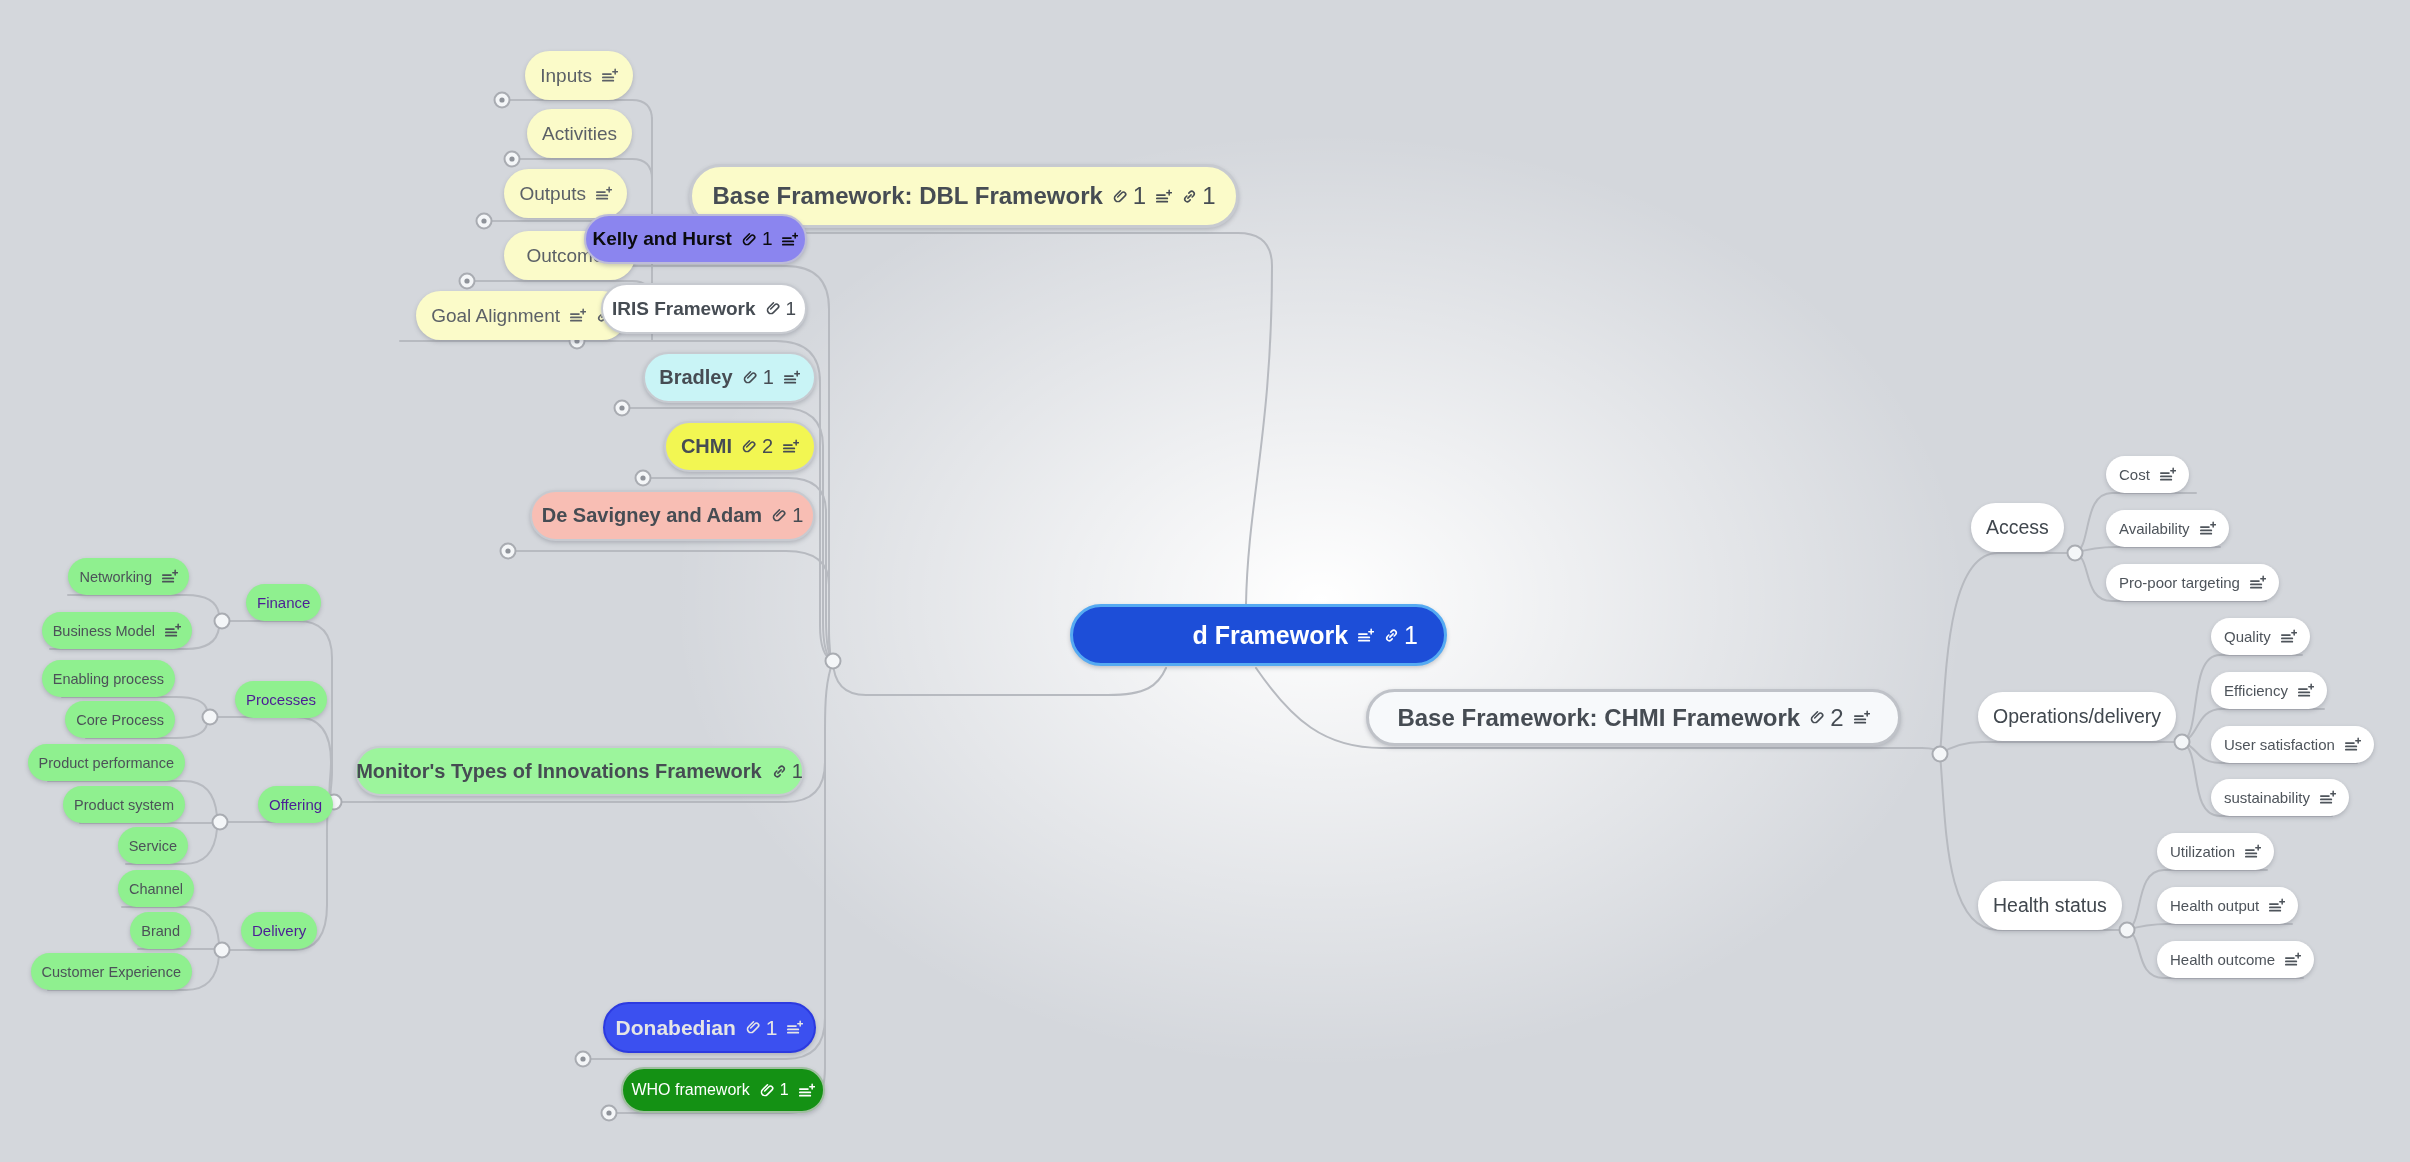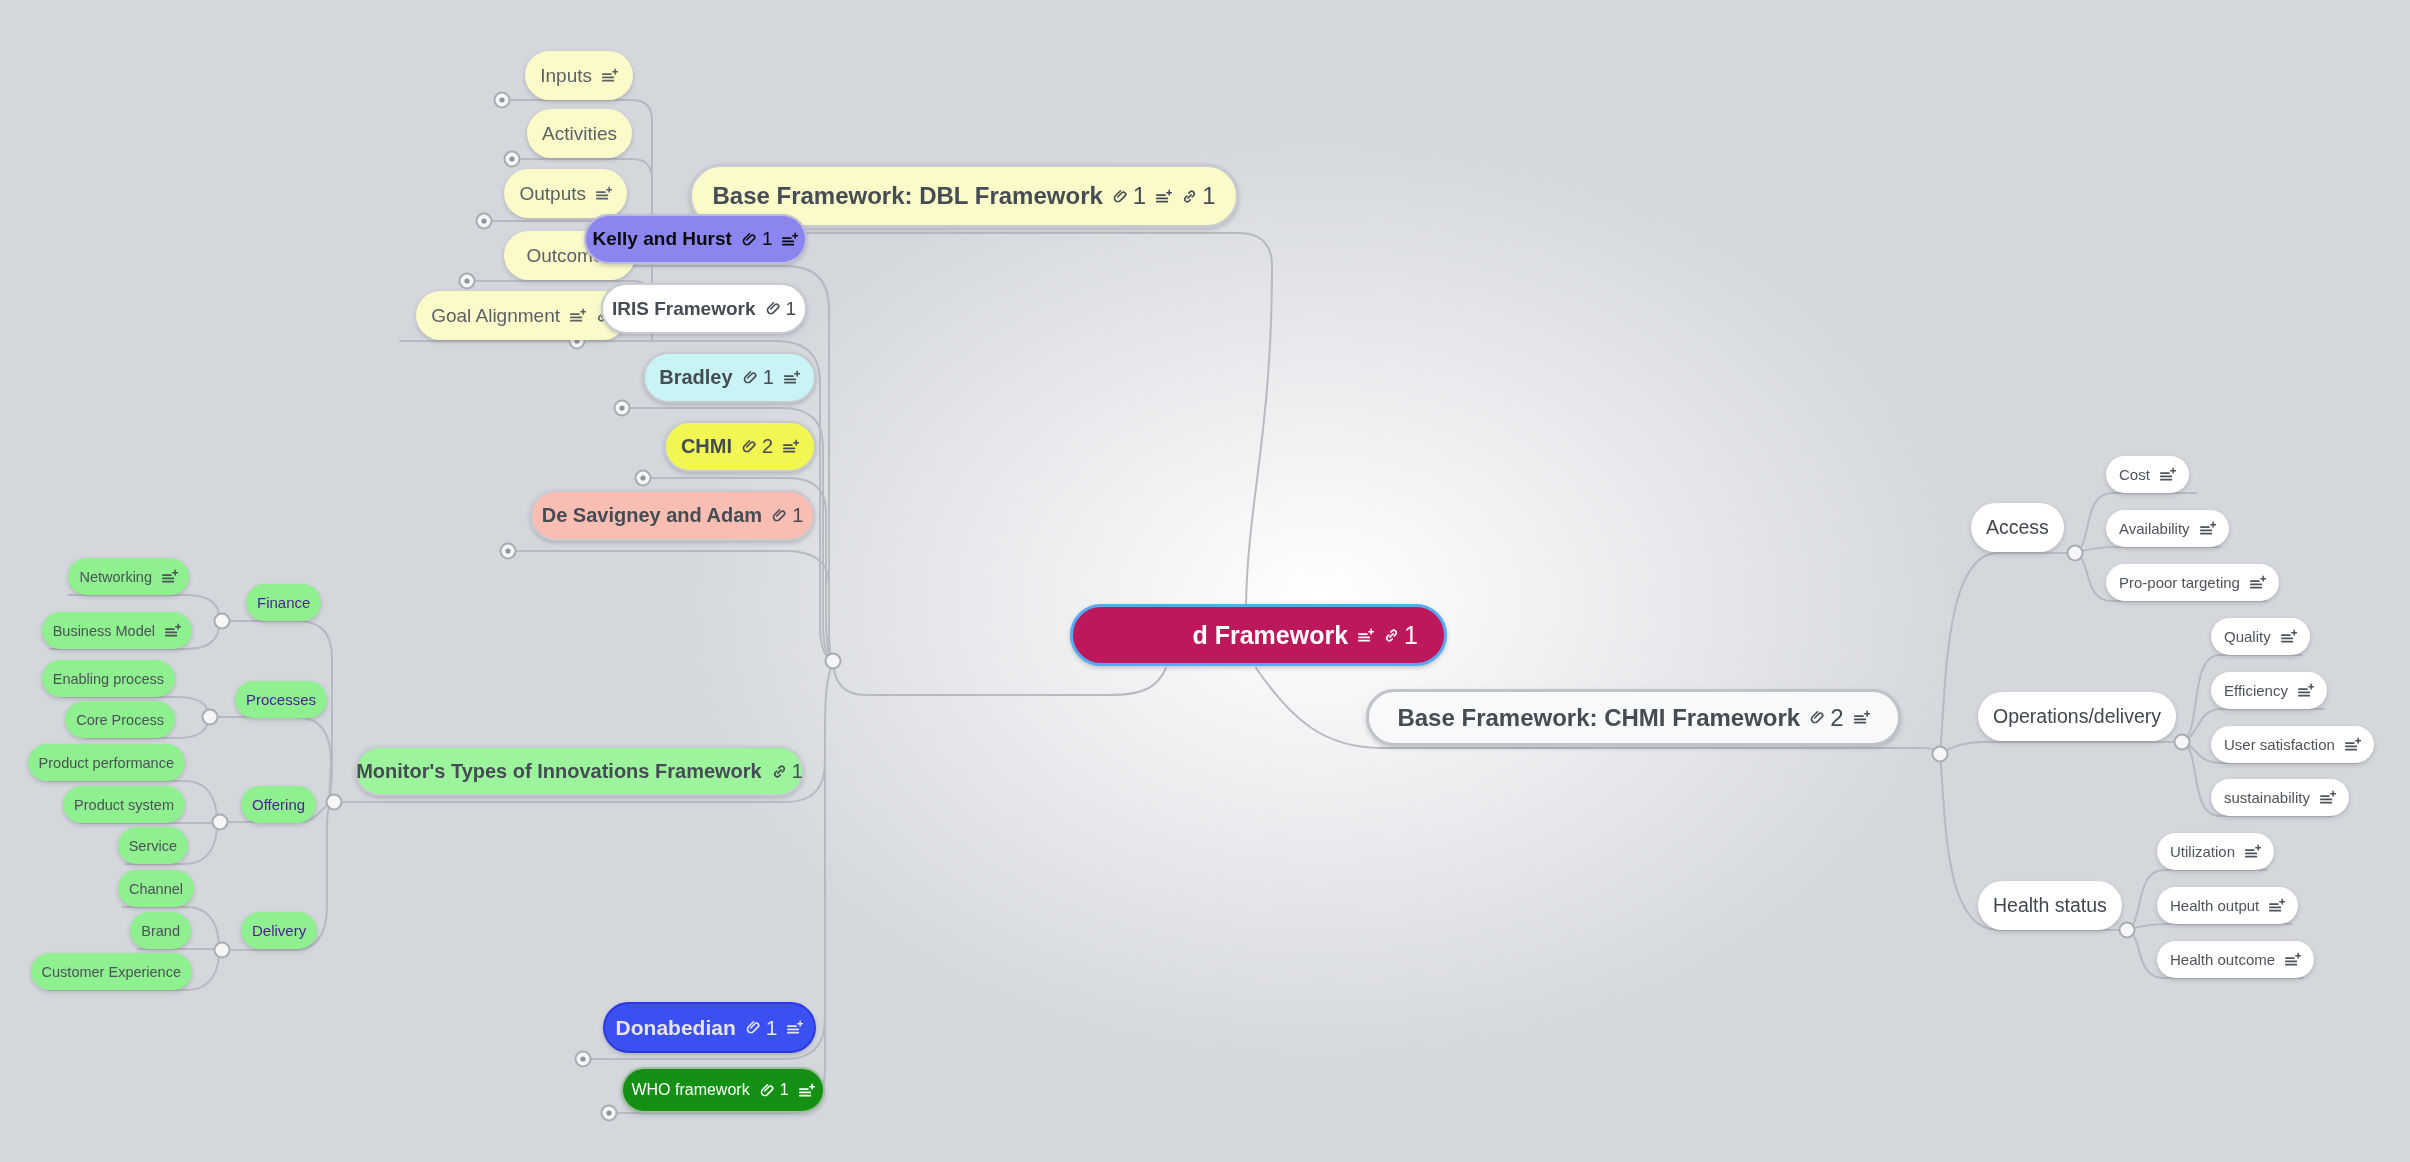--- a/index.html
+++ b/index.html
@@ -31,21 +31,21 @@
   .big {border-width:3px;font-size:24px;}
   .c-paleyellow{background:#fbfbc9;}
   .c-purple{background:#8b85ef;color:#0b0b0e;border-color:#bdbcd8;}
   .c-pink{background:#ffffff;}
   .c-cyan{background:#c9f4f6;}
   .c-yellow{background:#f2f652;}
   .c-salmon{background:#f8beb4;}
   .c-green{background:#9cf59c;font-size:20px;}
   .c-royal{background:#3b50f0;color:#e5e5e5;border-color:#2c3ae0;font-size:21px;}
   .c-dgreen{background:#149114;color:#ffffff;border-color:#9fbf9f;font-weight:400;font-size:16px;}
-  .c-sky{background:#be185d;color:#fff;border-color:#55aaf2;font-size:25px;justify-content:flex-end;padding-right:26px;}
+  .c-sky{background:#1d4ed8;color:#fff;border-color:#55aaf2;font-size:25px;justify-content:flex-end;padding-right:26px;}
   .c-white{background:#f7f9fb;border-color:#bfc2c8;}
 </style>
 </head>
 <body>
 
 <div id="canvas">
 
   <svg id="wires" width="2410" height="1162" viewBox="0 0 2410 1162">
     <defs>
       <symbol id="i-notes" viewBox="0 0 18 16">
@@ -319,21 +319,21 @@
         <use href="#i-notes"></use>
       </svg>
   </div>
 
   <div class="node gg" style="left:246px;top:584px;">
     <span class="lbl">Finance</span>
   </div>
   <div class="node gg" style="left:235px;top:681px;">
     <span class="lbl">Processes</span>
   </div>
-  <div class="node gg" style="left:241px;top:786px;">
+  <div class="node gg" style="left:258px;top:786px;">
     <span class="lbl">Offering</span>
   </div>
   <div class="node gg" style="left:241px;top:912px;">
     <span class="lbl">Delivery</span>
   </div>
 
   <div class="node gl" style="right:2221px;top:558px;">
     <span class="lbl">Networking</span>
     <svg class="ic">
         <use href="#i-notes"></use>

